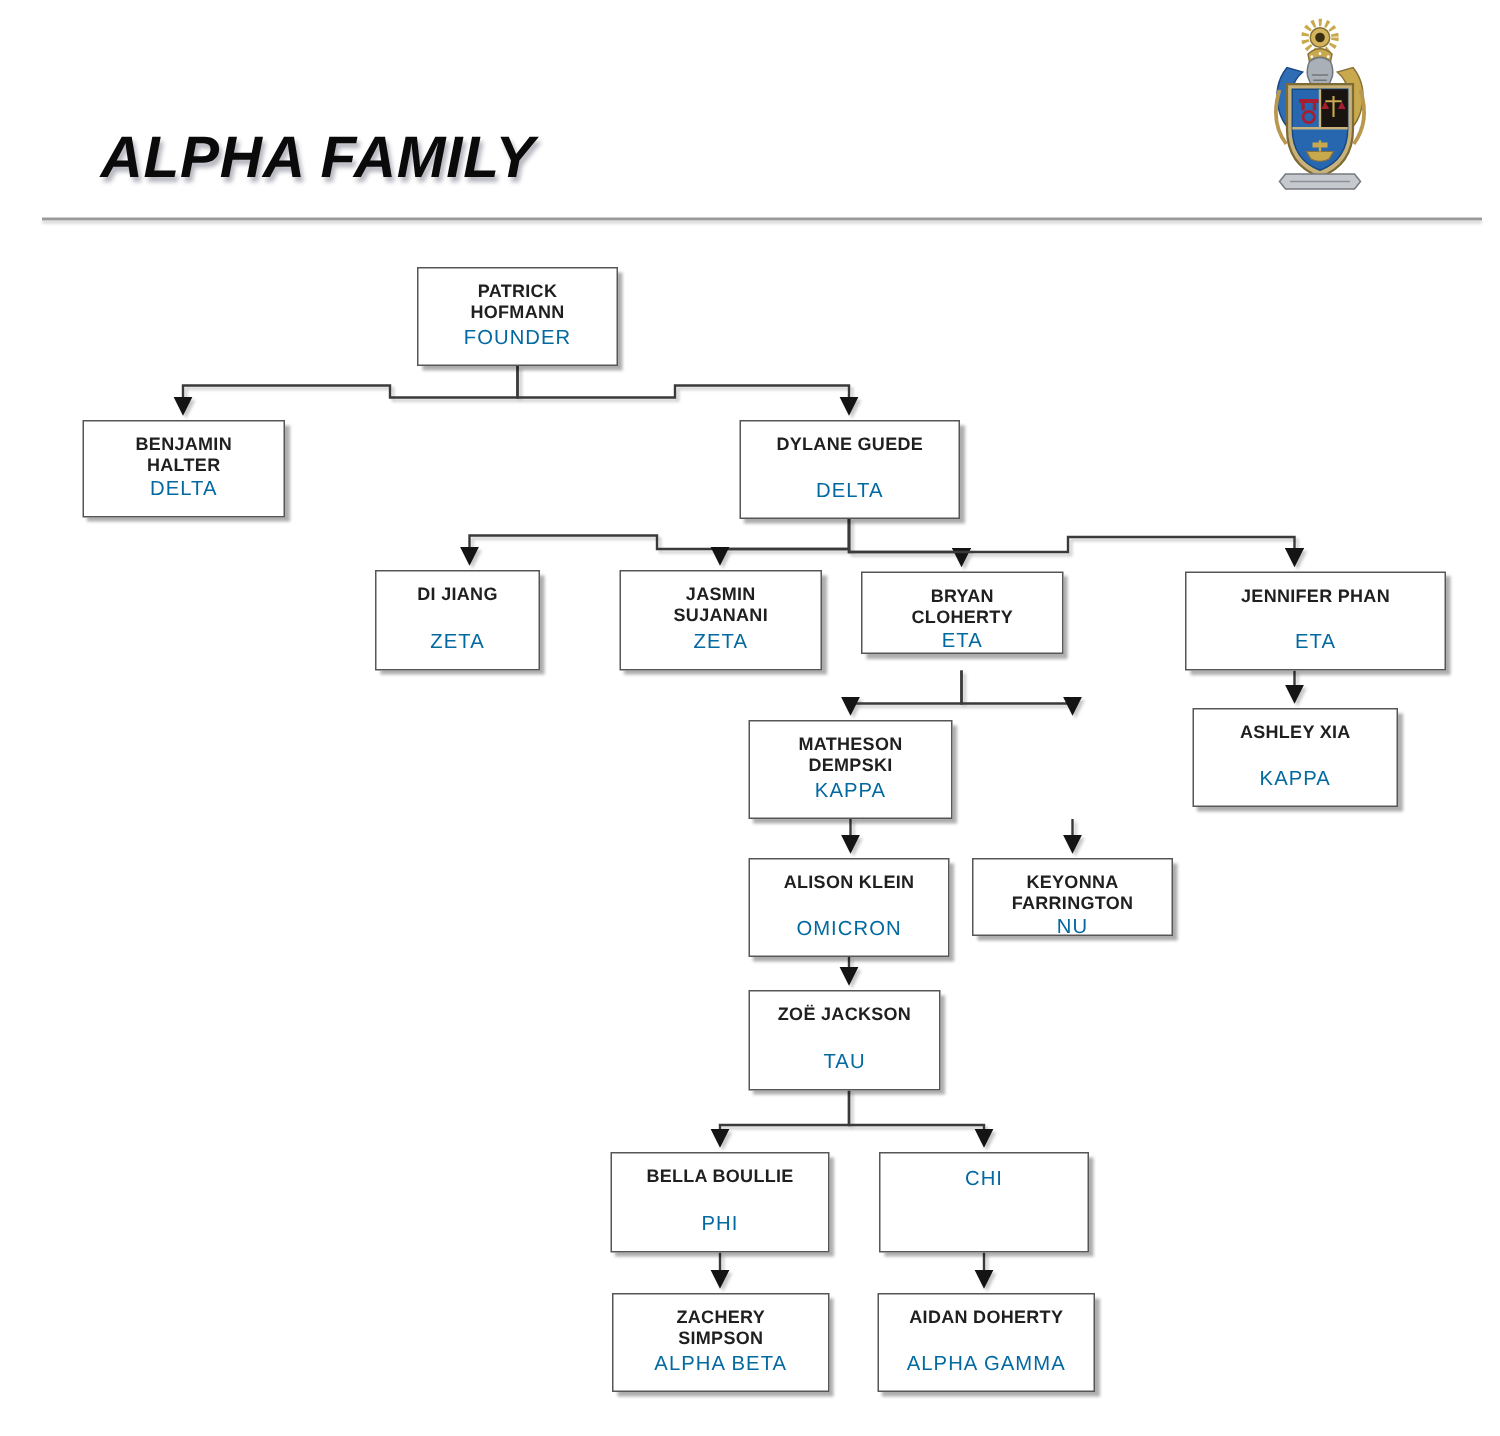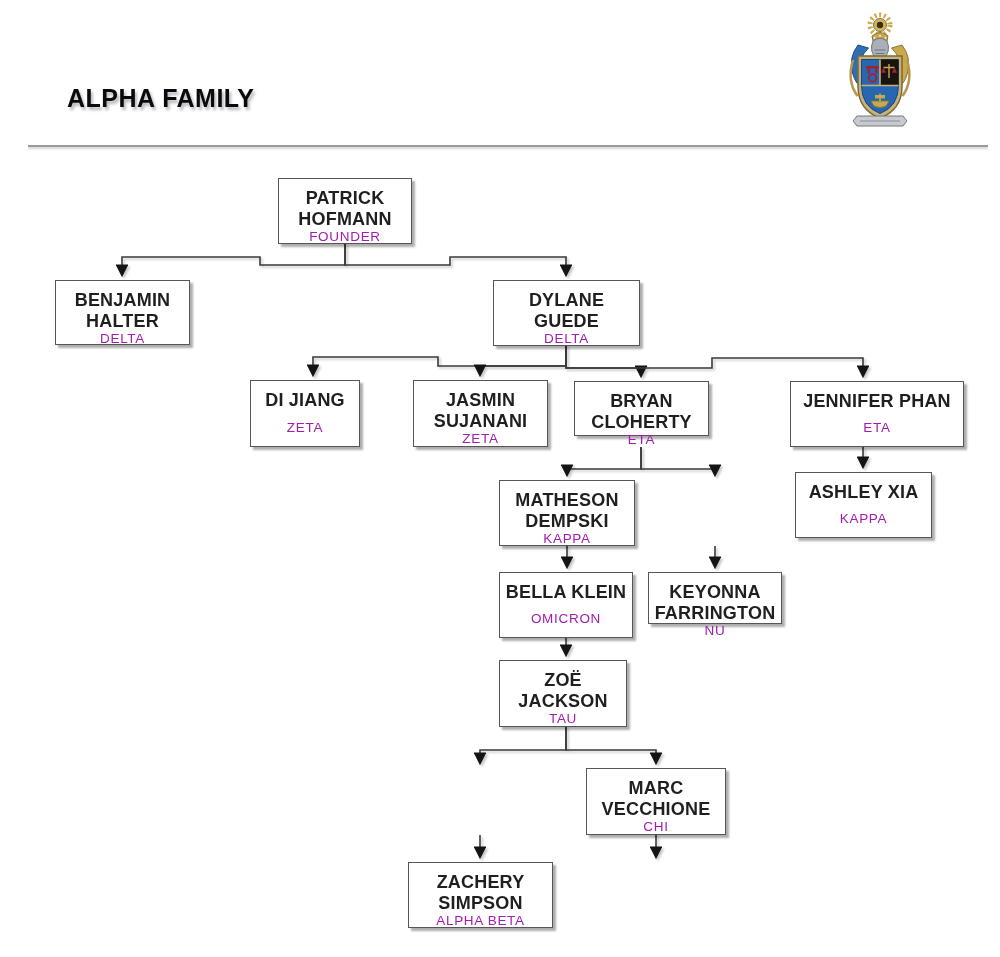--- a/index.html
+++ b/index.html
@@ -2,42 +2,43 @@
 <html><head>
 <meta charset="utf-8">
 <style>
   html,body{margin:0;padding:0;background:#ffffff;}
   .canvas{
     position:relative;width:1000px;height:957px;background:#ffffff;overflow:hidden;
     font-family:"Liberation Sans","DejaVu Sans",sans-serif;
   }
   .page-title{
     position:absolute;left:67px;top:84px;
-    font-size:25px;font-weight:bold;color:#0a0a0a;letter-spacing:0.5px;
+    font-size:39px;font-weight:bold;color:#0a0a0a;letter-spacing:0.5px;
     text-shadow:2px 3px 3px rgba(90,90,110,0.45);
+    font-style:italic;
   }
   .header-rule{
     position:absolute;left:28px;top:145px;width:960px;height:0;
     border-top:2px solid #9a9a9a;box-shadow:0 2px 2px rgba(0,0,0,0.18);
   }
   .crest{position:absolute;left:845px;top:12px;width:70px;height:124px;}
   .connectors{position:absolute;left:0;top:0;pointer-events:none;
     filter:drop-shadow(2px 2px 1px rgba(0,0,0,0.22));}
   .node{
     position:absolute;background:#ffffff;border:1.5px solid #565656;
     box-shadow:3px 3px 2px rgba(0,0,0,0.32);
     display:flex;flex-direction:column;justify-content:space-between;align-items:center;
     text-align:center;box-sizing:border-box;padding:9px 4px 11px;
   }
   .member-name{
-    font-weight:bold;font-size:18px;line-height:1.15;color:#1f1f1f;
+    font-weight:bold;font-size:12px;line-height:1.15;color:#1f1f1f;
     letter-spacing:0.2px;white-space:pre-line;
   }
   .member-class{
-    font-size:13.5px;color:#a21caf;letter-spacing:0.7px;
+    font-size:13.5px;color:#0369a1;letter-spacing:0.7px;
   }
 </style>
 </head>
 <body>
 
 <div class="canvas">
 
   <div class="page-title">ALPHA FAMILY</div>
   <div class="header-rule"></div>
 
@@ -142,35 +143,42 @@
   <div class="node" style="left:499px;top:480px;width:136px;height:66px">
     <div class="member-name">MATHESON
 DEMPSKI</div>
     <div class="member-class">KAPPA</div>
   </div>
   <div class="node" style="left:795px;top:472px;width:137px;height:66px">
     <div class="member-name">ASHLEY XIA</div>
     <div class="member-class">KAPPA</div>
   </div>
   <div class="node" style="left:499px;top:572px;width:134px;height:66px">
-    <div class="member-name">BELLA KLEIN</div>
+    <div class="member-name">ALISON KLEIN</div>
     <div class="member-class">OMICRON</div>
   </div>
   <div class="node" style="left:648px;top:572px;width:134px;height:52px">
     <div class="member-name">KEYONNA
 FARRINGTON</div>
     <div class="member-class">NU</div>
   </div>
   <div class="node" style="left:499px;top:660px;width:128px;height:67px">
     <div class="member-name">ZOË JACKSON</div>
     <div class="member-class">TAU</div>
   </div>
+  <div class="node" style="left:407px;top:768px;width:146px;height:67px">
+    <div class="member-name">BELLA BOULLIE</div>
+    <div class="member-class">PHI</div>
+  </div>
   <div class="node" style="left:586px;top:768px;width:140px;height:67px">
-    <div class="member-name">MARC VECCHIONE</div>
     <div class="member-class">CHI</div>
   </div>
   <div class="node" style="left:408px;top:862px;width:145px;height:66px">
     <div class="member-name">ZACHERY
 SIMPSON</div>
     <div class="member-class">ALPHA BETA</div>
   </div>
+  <div class="node" style="left:585px;top:862px;width:145px;height:66px">
+    <div class="member-name">AIDAN DOHERTY</div>
+    <div class="member-class">ALPHA GAMMA</div>
+  </div>
 
 </div>
 
 </body></html>

